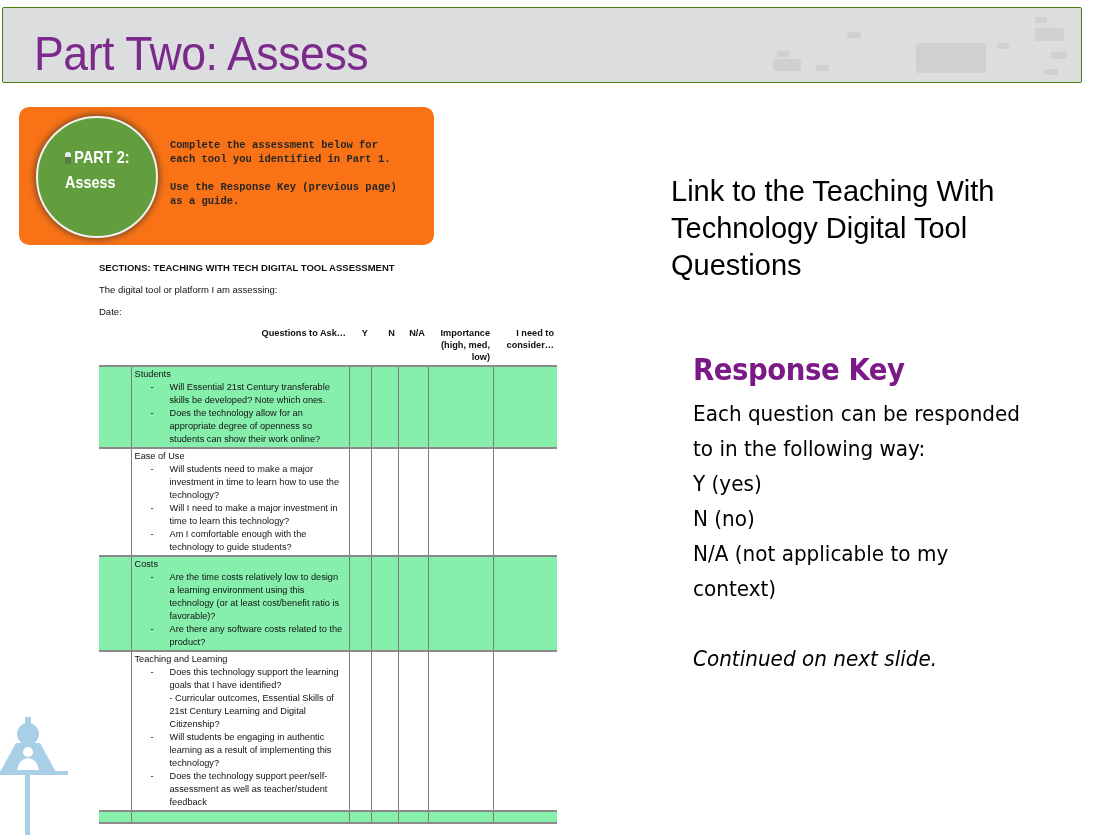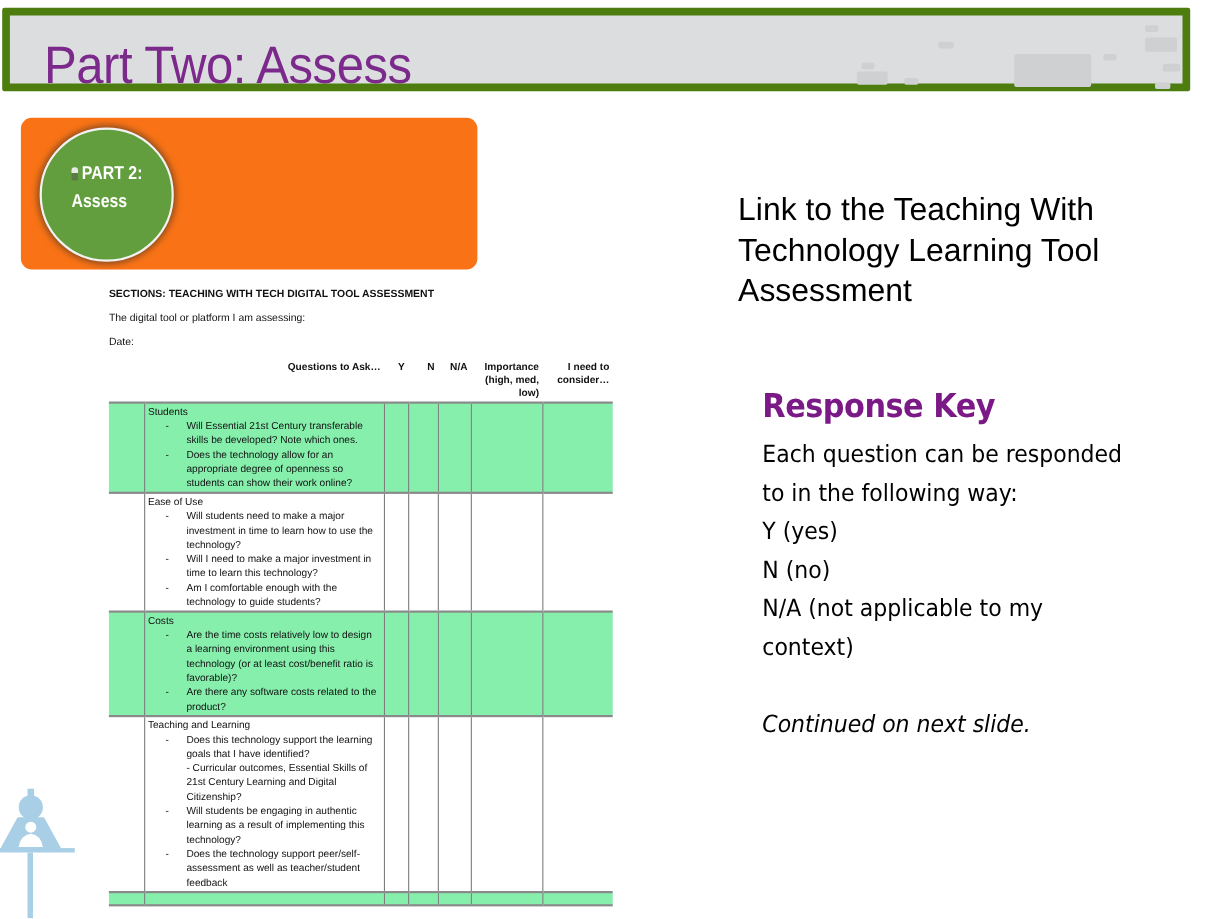--- a/index.html
+++ b/index.html
@@ -1,18 +1,18 @@
 <!DOCTYPE html>
 <html><head>
 <meta charset="utf-8">
 <style>
   html, body { margin:0; padding:0; }
   body { width:1098px; height:835px; background:#ffffff; position:relative; overflow:hidden; font-family:"Liberation Sans", sans-serif; }
 
-  .title-bar { position:absolute; left:2px; top:7px; width:1080px; height:76px; background:#dcdddf; border:7px solid #4d7c0f; border-radius:2px; box-sizing:border-box; }
+  .title-bar { position:absolute; left:2px; top:7px; width:1080px; height:76px; background:#dcdddf; border:1px solid #4d7c0f; border-radius:2px; box-sizing:border-box; }
   .title-text { position:absolute; left:31px; top:22px; font-family:"Liberation Sans", sans-serif; font-size:48px; color:#7b2a8c; letter-spacing:-0.5px; line-height:1; transform:scaleX(0.93); transform-origin:left top; }
   .deco { position:absolute; background:#cfd0d2; border-radius:2px; }
 
   .banner { position:absolute; left:19px; top:107px; width:415px; height:138px; background:#f97316; border-radius:10px; }
   .circle { position:absolute; left:17px; top:9px; width:118px; height:118px; border-radius:50%; background:#629e3d; border:2px solid #f2f2f2; box-shadow:0 0 6px 2px rgba(40,40,40,0.55); }
   .circle-line1 { position:absolute; left:27px; top:30px; color:#ffffff; font-family:"Liberation Sans", sans-serif; font-weight:bold; font-size:17px; transform:scaleX(0.85); transform-origin:left top; white-space:nowrap; }
   .circle-line2 { position:absolute; left:27px; top:55px; color:#ffffff; font-family:"Liberation Sans", sans-serif; font-weight:bold; font-size:17px; transform:scaleX(0.85); transform-origin:left top; }
   .pin-icon { display:inline-block; width:7px; height:12px; margin-right:4px; vertical-align:-1px; background:linear-gradient(#e8e8e8 0 45%, #5b7b45 45% 100%); border-radius:3px 3px 1px 1px; }
   .banner-text { position:absolute; left:151px; top:31px; width:260px; font-family:"Liberation Mono", monospace; font-weight:bold; font-size:10.5px; color:#262626; line-height:14px; white-space:pre-line; }
 
@@ -56,20 +56,25 @@
   <div class="deco" style="left:1032px;top:20px;width:29px;height:13px;"></div>
   <div class="deco" style="left:1048px;top:44px;width:16px;height:7px;"></div>
   <div class="deco" style="left:1041px;top:61px;width:14px;height:6px;"></div>
 </div>
 
 <div class="banner">
   <div class="circle">
     <div class="circle-line1"><span class="pin-icon"></span><span>PART 2:</span></div>
     <div class="circle-line2">Assess</div>
   </div>
+  <div class="banner-text">Complete the assessment below for
+each tool you identified in Part 1.
+
+Use the Response Key (previous page)
+as a guide.</div>
 </div>
 
 <div class="doc">
   <div class="doc-heading">SECTIONS: TEACHING WITH TECH DIGITAL TOOL ASSESSMENT</div>
   <div class="doc-line" style="top:22px;">The digital tool or platform I am assessing:</div>
   <div class="doc-line" style="top:44px;">Date:</div>
 </div>
 
 <table class="assess">
   <colgroup>
@@ -163,21 +168,21 @@
 <svg class="logo" viewBox="0 0 70 130">
   <rect x="25" y="12" width="6" height="9" fill="#a9cfe6"></rect>
   <circle cx="28" cy="29" r="11" fill="#a9cfe6"></circle>
   <polygon points="16,38 40,38 56,67 0,67" fill="#a9cfe6"></polygon>
   <circle cx="28" cy="47" r="5" fill="#ffffff"></circle>
   <path d="M17,65 Q19,54 28,53 Q37,54 39,65 Z" fill="#ffffff"></path>
   <rect x="0" y="66" width="68" height="4" fill="#a9cfe6"></rect>
   <rect x="25" y="70" width="5" height="60" fill="#a9cfe6"></rect>
 </svg>
 
-<div class="link-text">Link to the Teaching With Technology Learning Tool Assessment</div>
+<div class="link-text">Link to the Teaching With Technology Digital Tool Questions</div>
 
 <div class="rk-title">Response Key</div>
 <div class="rk-body">
   <span class="rk-line">Each question can be responded</span>
   <span class="rk-line">to in the following way:</span>
   <span class="rk-line">Y (yes)</span>
   <span class="rk-line">N (no)</span>
   <span class="rk-line">N/A (not applicable to my</span>
   <span class="rk-line">context)</span>
   <span class="rk-blank"></span>

